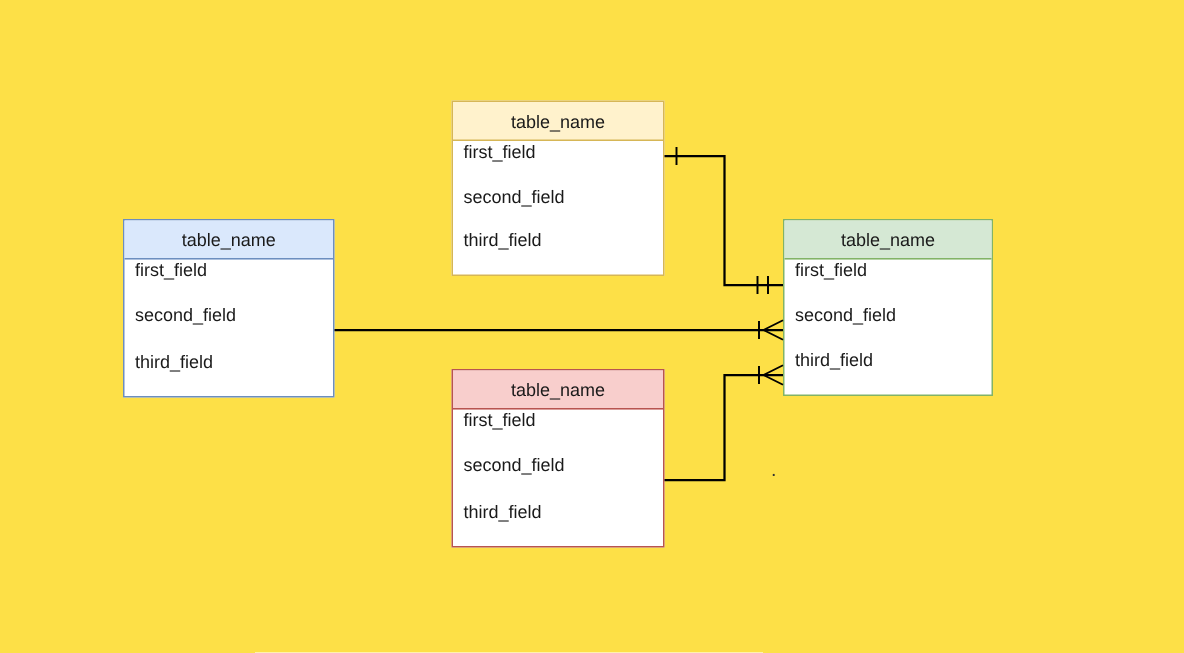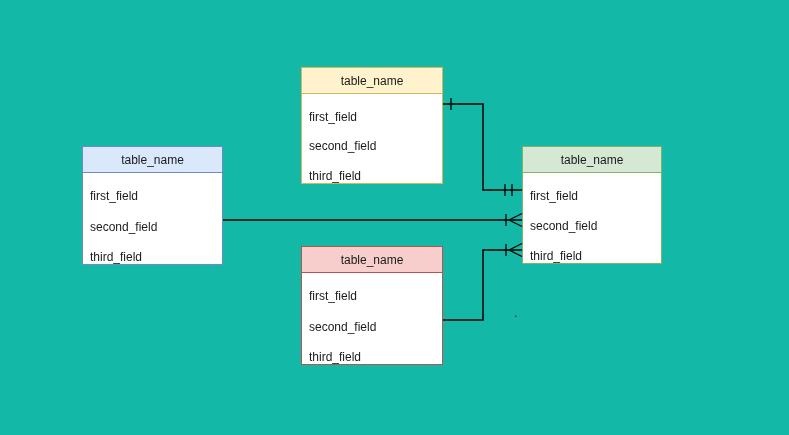--- a/index.html
+++ b/index.html
@@ -1,20 +1,20 @@
 <!DOCTYPE html>
 <html><head>
 <meta charset="utf-8">
 <style>
   html, body { margin: 0; padding: 0; background: #ffffff; }
   #canvas {
     position: relative;
     width: 789px;
     height: 435px;
-    background: #14b8a6;
+    background: #fde047;
     overflow: hidden;
     font-family: "Liberation Sans", sans-serif;
   }
   .er-table {
     position: absolute;
     display: flex;
     flex-direction: column;
     background: #ffffff;
     box-sizing: border-box;
     border: 1px solid #000;
@@ -25,21 +25,21 @@
     flex: 0 0 26px;
     display: flex;
     align-items: center;
     justify-content: center;
     border-bottom: 1px solid #000;
     box-sizing: border-box;
   }
   .er-table .row {
     flex: 1 1 auto;
     display: flex;
-    align-items: flex-end;
+    align-items: flex-start;
     padding-left: 7px;
     box-sizing: border-box;
   }
   
   #tbl-top    { left: 301px; top: 67px;  width: 142px; height: 117px; border-color: #d6b656; }
   #tbl-top .hdr    { background: #fff2cc; border-bottom-color: #d6b656; }
   #tbl-left   { left: 82px;  top: 146px; width: 141px; height: 119px; border-color: #6c8ebf; }
   #tbl-left .hdr   { background: #dae8fc; border-bottom-color: #6c8ebf; }
   #tbl-right  { left: 522px; top: 146px; width: 140px; height: 118px; border-color: #82b366; }
   #tbl-right .hdr  { background: #d5e8d4; border-bottom-color: #82b366; }

